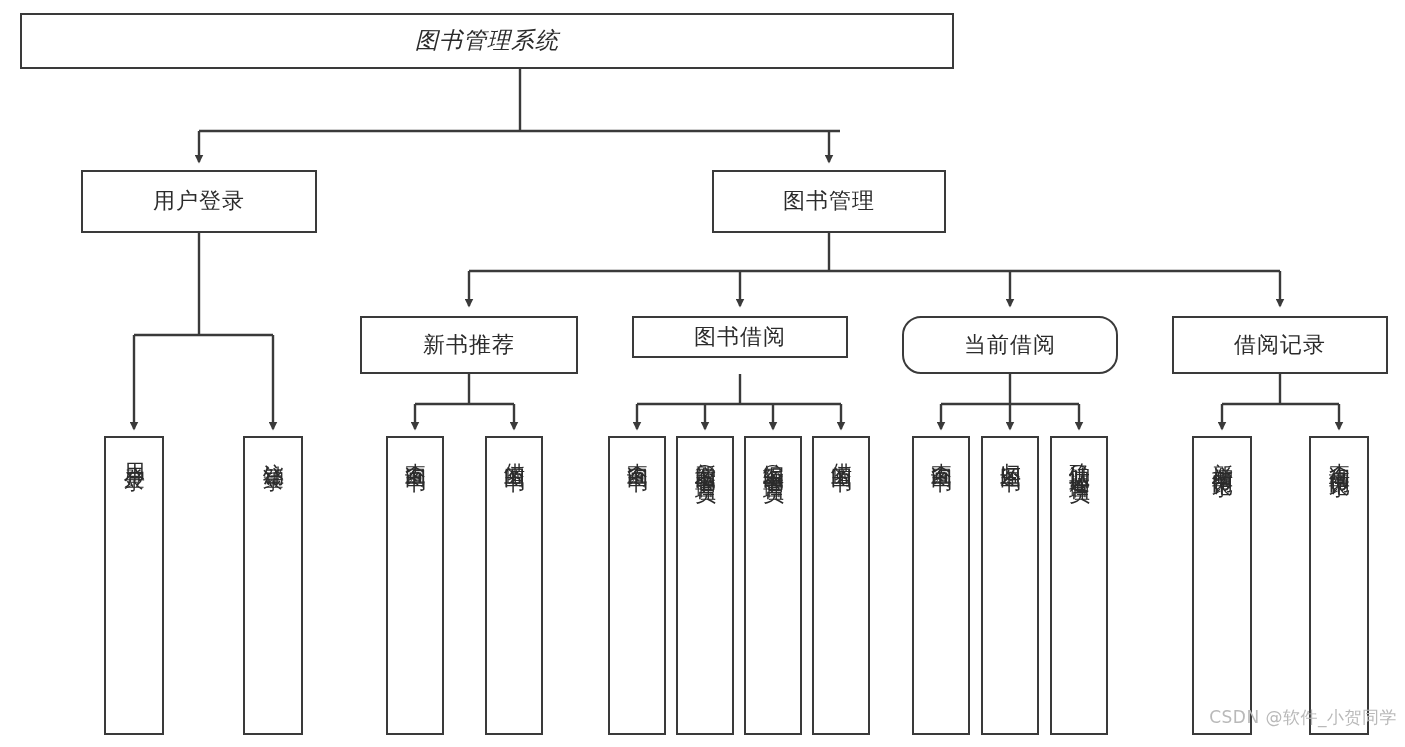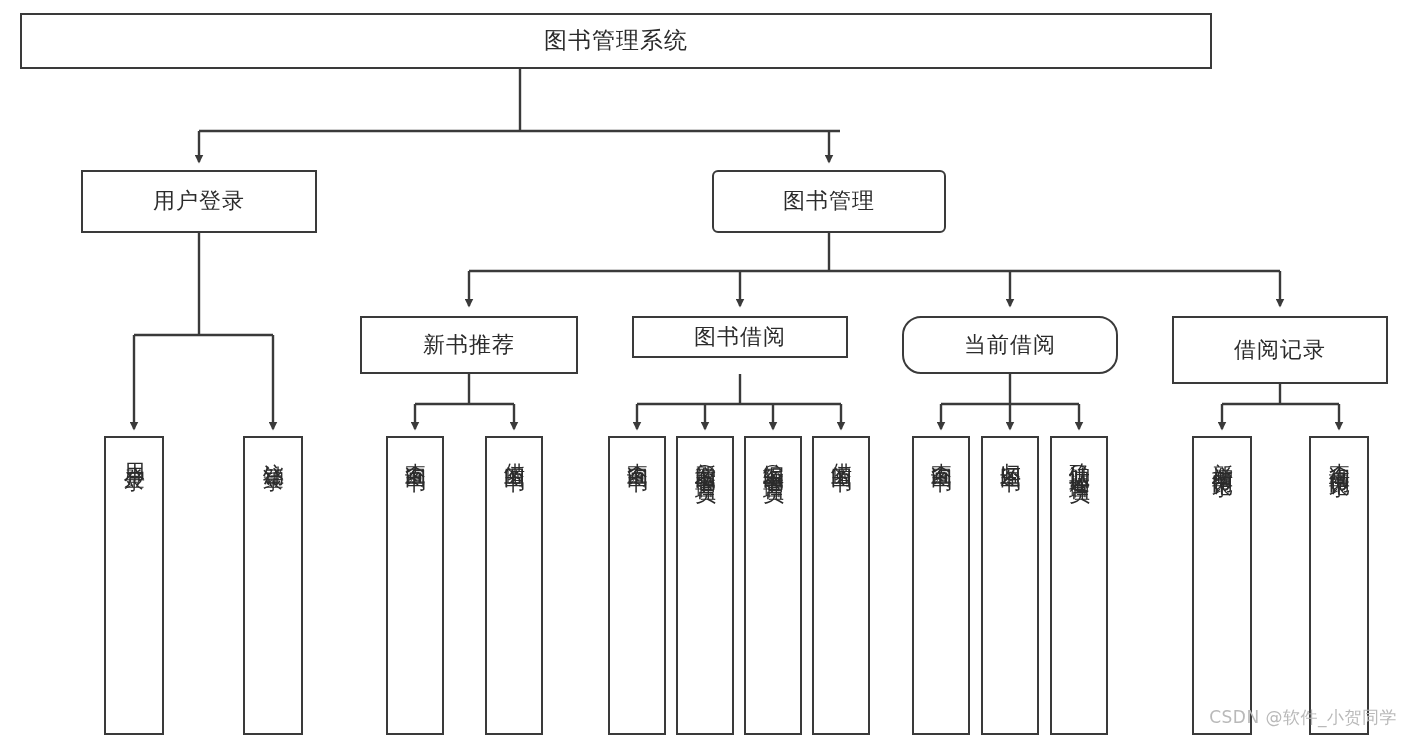--- a/index.html
+++ b/index.html
@@ -121,41 +121,41 @@
       <path d="M1010,404 L1010,429" marker-end="url(#arrowhead)"></path>
       <path d="M1079,404 L1079,429" marker-end="url(#arrowhead)"></path>
 
       <path d="M1280,374 L1280,404"></path>
       <path d="M1222,404 L1339,404"></path>
       <path d="M1222,404 L1222,429" marker-end="url(#arrowhead)"></path>
       <path d="M1339,404 L1339,429" marker-end="url(#arrowhead)"></path>
     </g>
   </svg>
 
-  <div class="node horizontal root" style="left:20px; top:13px; width:1192px; height:56px;">
+  <div class="node horizontal root" style="left:20px; top:13px; width:934px; height:56px;font-style:italic;">
     <span class="node-label">图书管理系统</span>
   </div>
 
   <div class="node horizontal" style="left:81px; top:170px; width:236px; height:63px;">
     <span class="node-label">用户登录</span>
   </div>
-  <div class="node horizontal" style="left:712px; top:170px; width:234px; height:63px;border-radius:6px;">
+  <div class="node horizontal" style="left:712px; top:170px; width:234px; height:63px;">
     <span class="node-label">图书管理</span>
   </div>
 
   <div class="node horizontal" style="left:360px; top:316px; width:218px; height:58px;">
     <span class="node-label">新书推荐</span>
   </div>
   <div class="node horizontal" style="left:632px; top:316px; width:216px; height:42px;">
     <span class="node-label">图书借阅</span>
   </div>
   <div class="node horizontal" style="left:902px; top:316px; width:216px; height:58px;border-radius:19px;">
     <span class="node-label">当前借阅</span>
   </div>
-  <div class="node horizontal" style="left:1172px; top:316px; width:216px; height:68px;">
+  <div class="node horizontal" style="left:1172px; top:316px; width:216px; height:58px;">
     <span class="node-label">借阅记录</span>
   </div>
 
   <div class="node vertical" style="left:104px; top:436px; width:60px; height:299px;">
     <span class="node-label">用户登录</span>
   </div>
   <div class="node vertical" style="left:243px; top:436px; width:60px; height:299px;">
     <span class="node-label">注销登录</span>
   </div>
 

